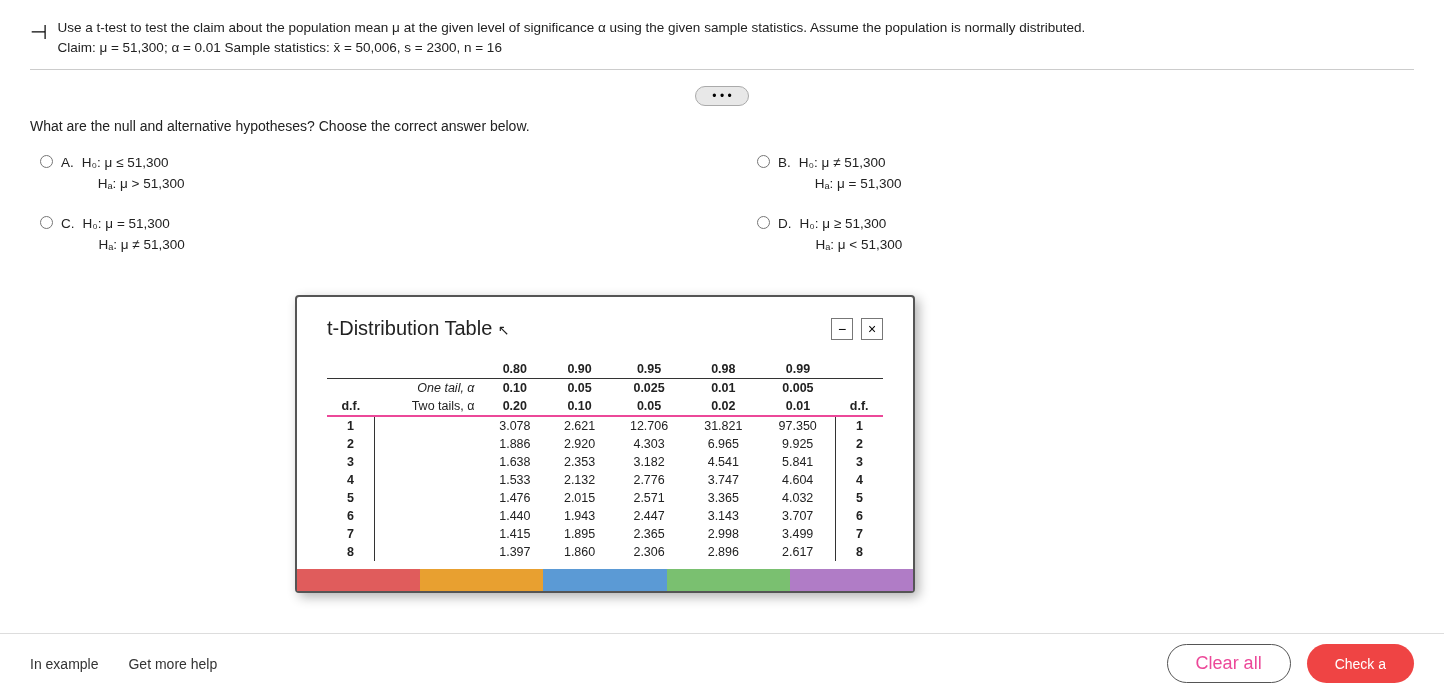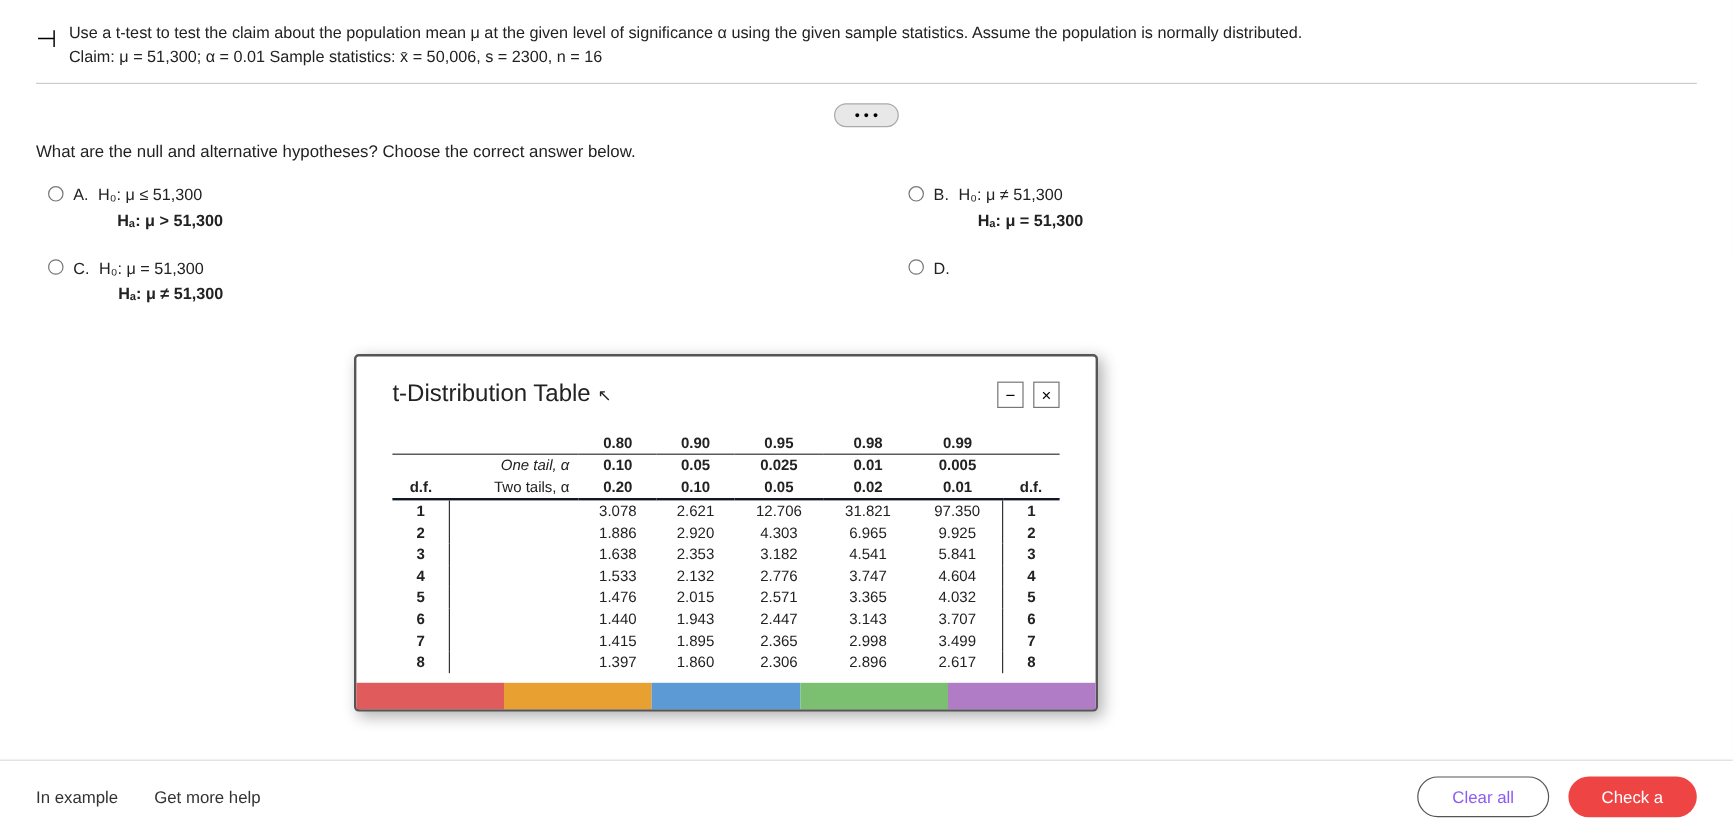--- a/index.html
+++ b/index.html
@@ -87,21 +87,20 @@
       margin-top: 3px;
       flex-shrink: 0;
     }
 
     .option-text {
       line-height: 1.6;
     }
 
     .option-text .line2 {
       padding-left: 16px;
-      font-weight: bold;
     }
 
     
     .modal-overlay {
       position: absolute;
       left: 295px;
       top: 295px;
       width: 620px;
       background: white;
       border: 2px solid #555;
@@ -162,21 +161,21 @@
       font-weight: bold;
       border-right: 1px solid #333;
     }
 
     .t-table tbody tr td:last-child {
       font-weight: bold;
       border-left: 1px solid #333;
     }
 
     .t-table thead tr:nth-child(3) th {
-      border-bottom: 2px solid #0f172a;
+      border-bottom: 2px solid #ec4899;
       margin-top: 16px;
     }
 
     .t-table thead {
       border-bottom: 2px solid #333;
     }
 
     .t-table .header-confidence th {
       padding-top: 6px;
     }
@@ -219,23 +218,23 @@
       margin-left: auto;
       display: flex;
       gap: 16px;
     }
 
     .clear-all-btn {
       background: white;
       border: 1px solid #555;
       border-radius: 20px;
       padding: 8px 28px;
-      font-size: 14px;
-      cursor: pointer;
-      color: #8b5cf6;
+      font-size: 18px;
+      cursor: pointer;
+      color: #ec4899;
     }
 
     .check-answer-btn {
       background: #ef4444;
       border: none;
       border-radius: 20px;
       padding: 8px 28px;
       font-size: 14px;
       cursor: pointer;
       color: white;
@@ -289,20 +288,24 @@
       <div class="option-text">C.</div>
       <div class="option-text">
         <div>H₀: μ = 51,300</div>
         <div class="line2">Hₐ: μ ≠ 51,300</div>
       </div>
     </div>
 
     <div class="option">
       <input type="radio" name="hyp" value="D" style="">
       <div class="option-text">D.</div>
+      <div class="option-text">
+        <div>H₀: μ ≥ 51,300</div>
+        <div class="line2">Hₐ: μ &lt; 51,300</div>
+      </div>
     </div>
 
   </div>
 
   <div class="modal-overlay">
     <div class="modal-header">
       <div class="modal-title">
         <span>t-Distribution Table</span>
         <span style="font-size:14px;"> ↖</span>
       </div>

